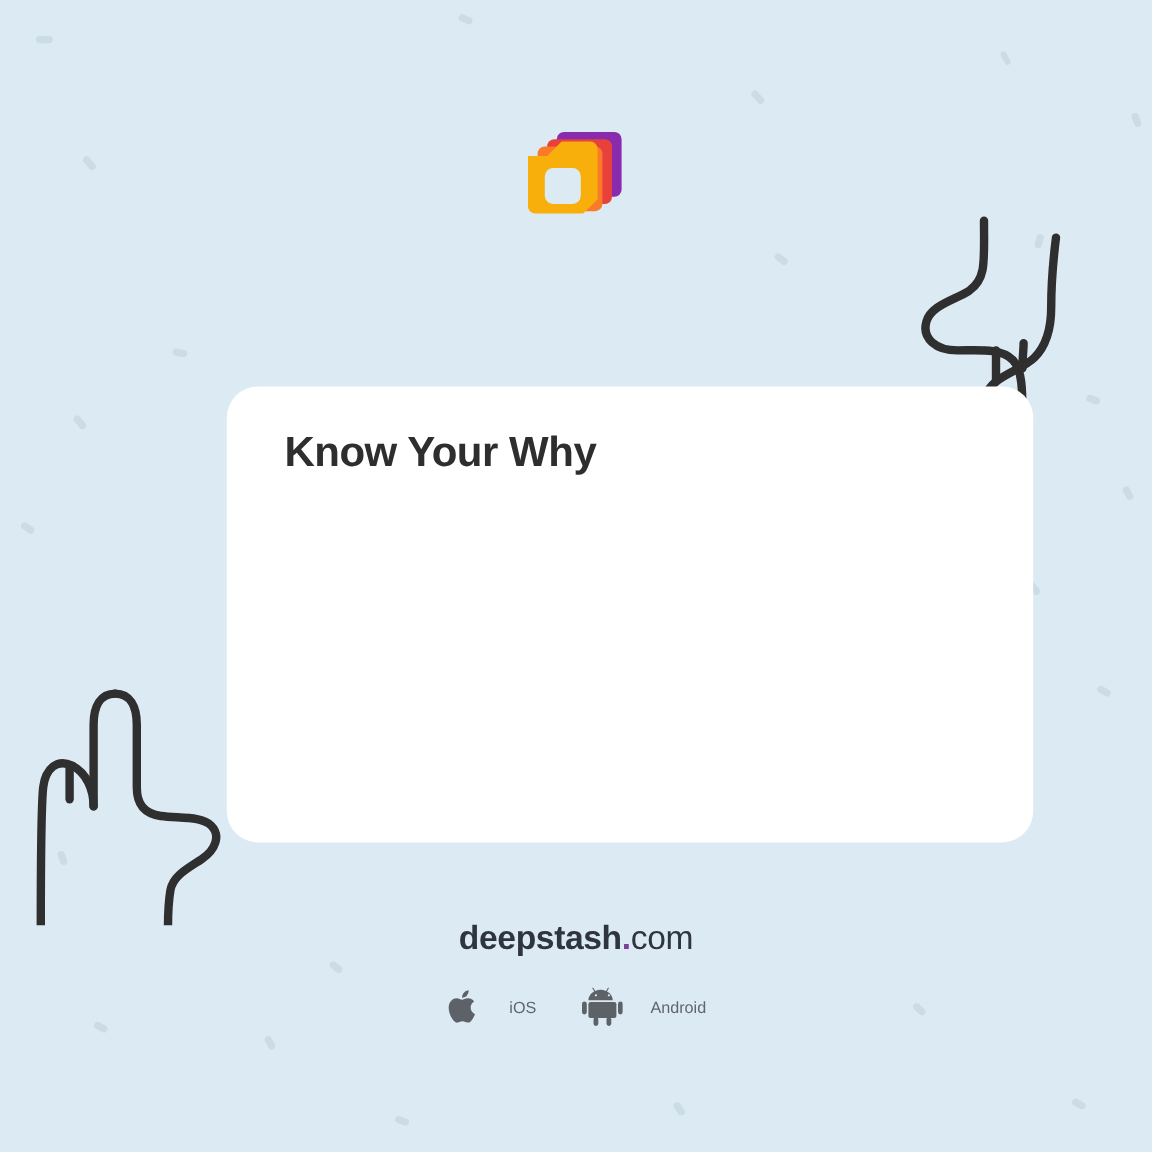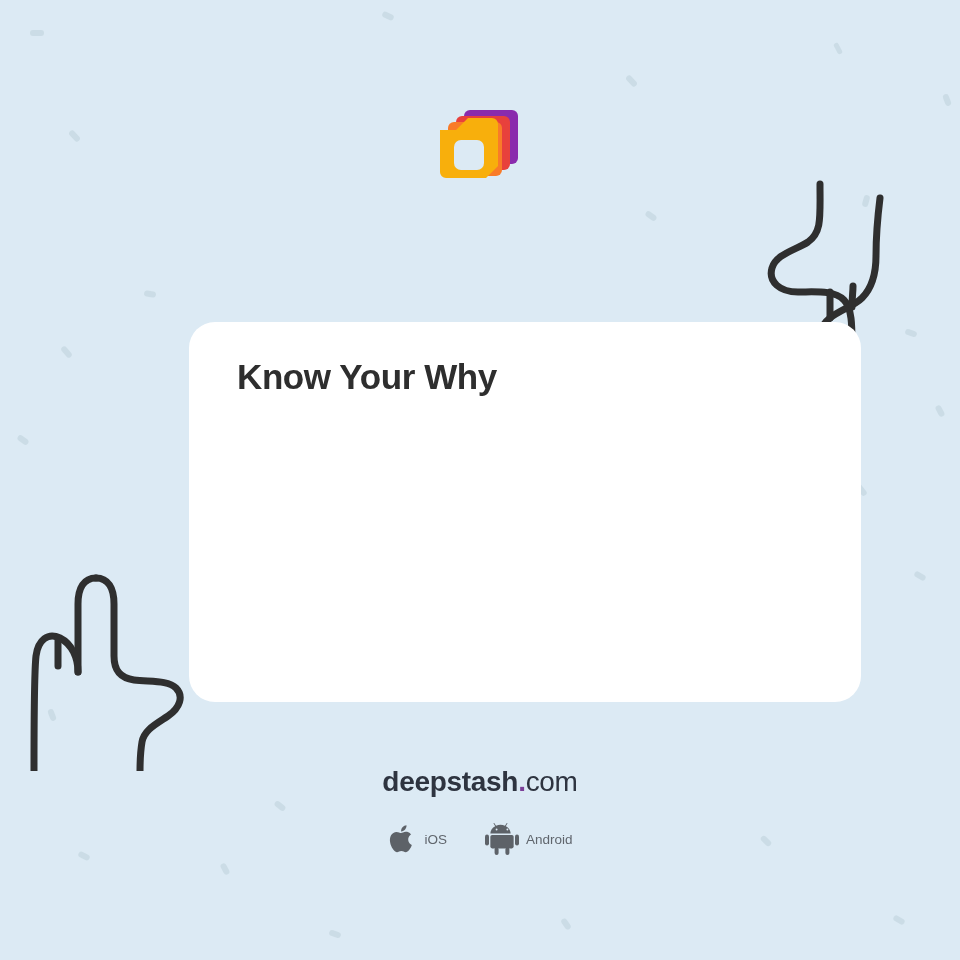--- a/index.html
+++ b/index.html
@@ -119,21 +119,21 @@
 
   #store-badges {
     display: flex;
     justify-content: center;
     align-items: center;
     gap: 38px;
   }
   .store-badge {
     display: flex;
     align-items: center;
-    gap: 7px;
+    gap: 23px;
   }
   .store-badge .store-label {
     font-size: 13.5px;
     color: #60666d;
   }
   .store-badge svg { display: block; fill: #5d6268; }
 </style>
 </head>
 <body style="background: rgb(220, 234, 244);">
 

